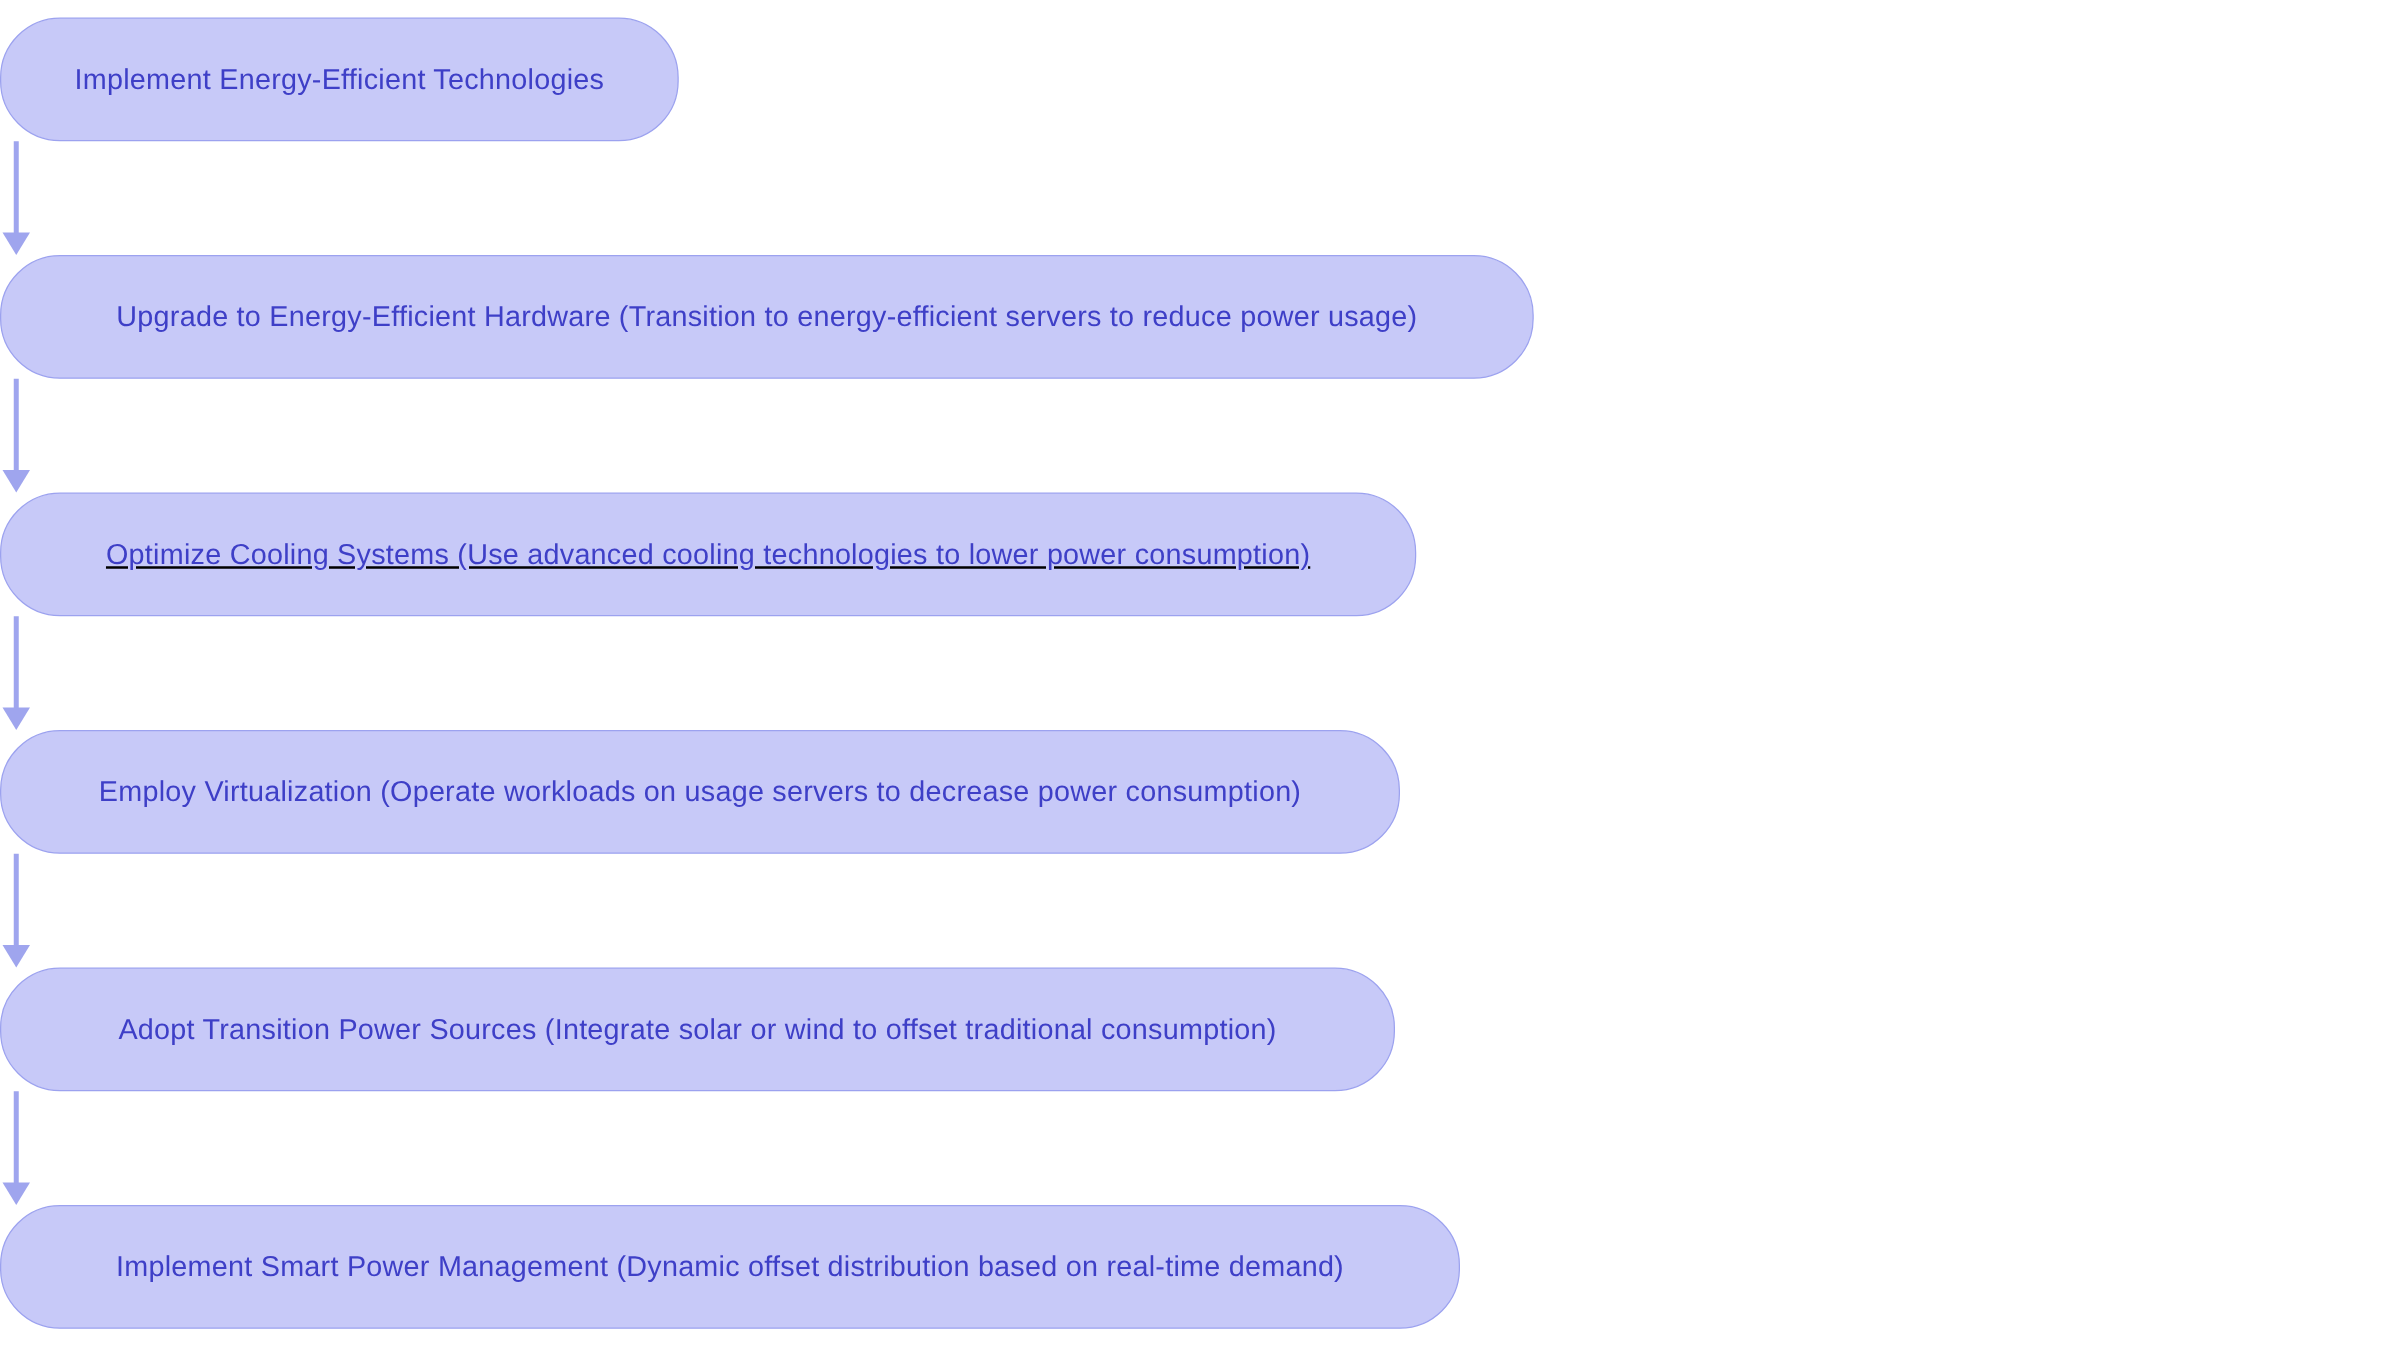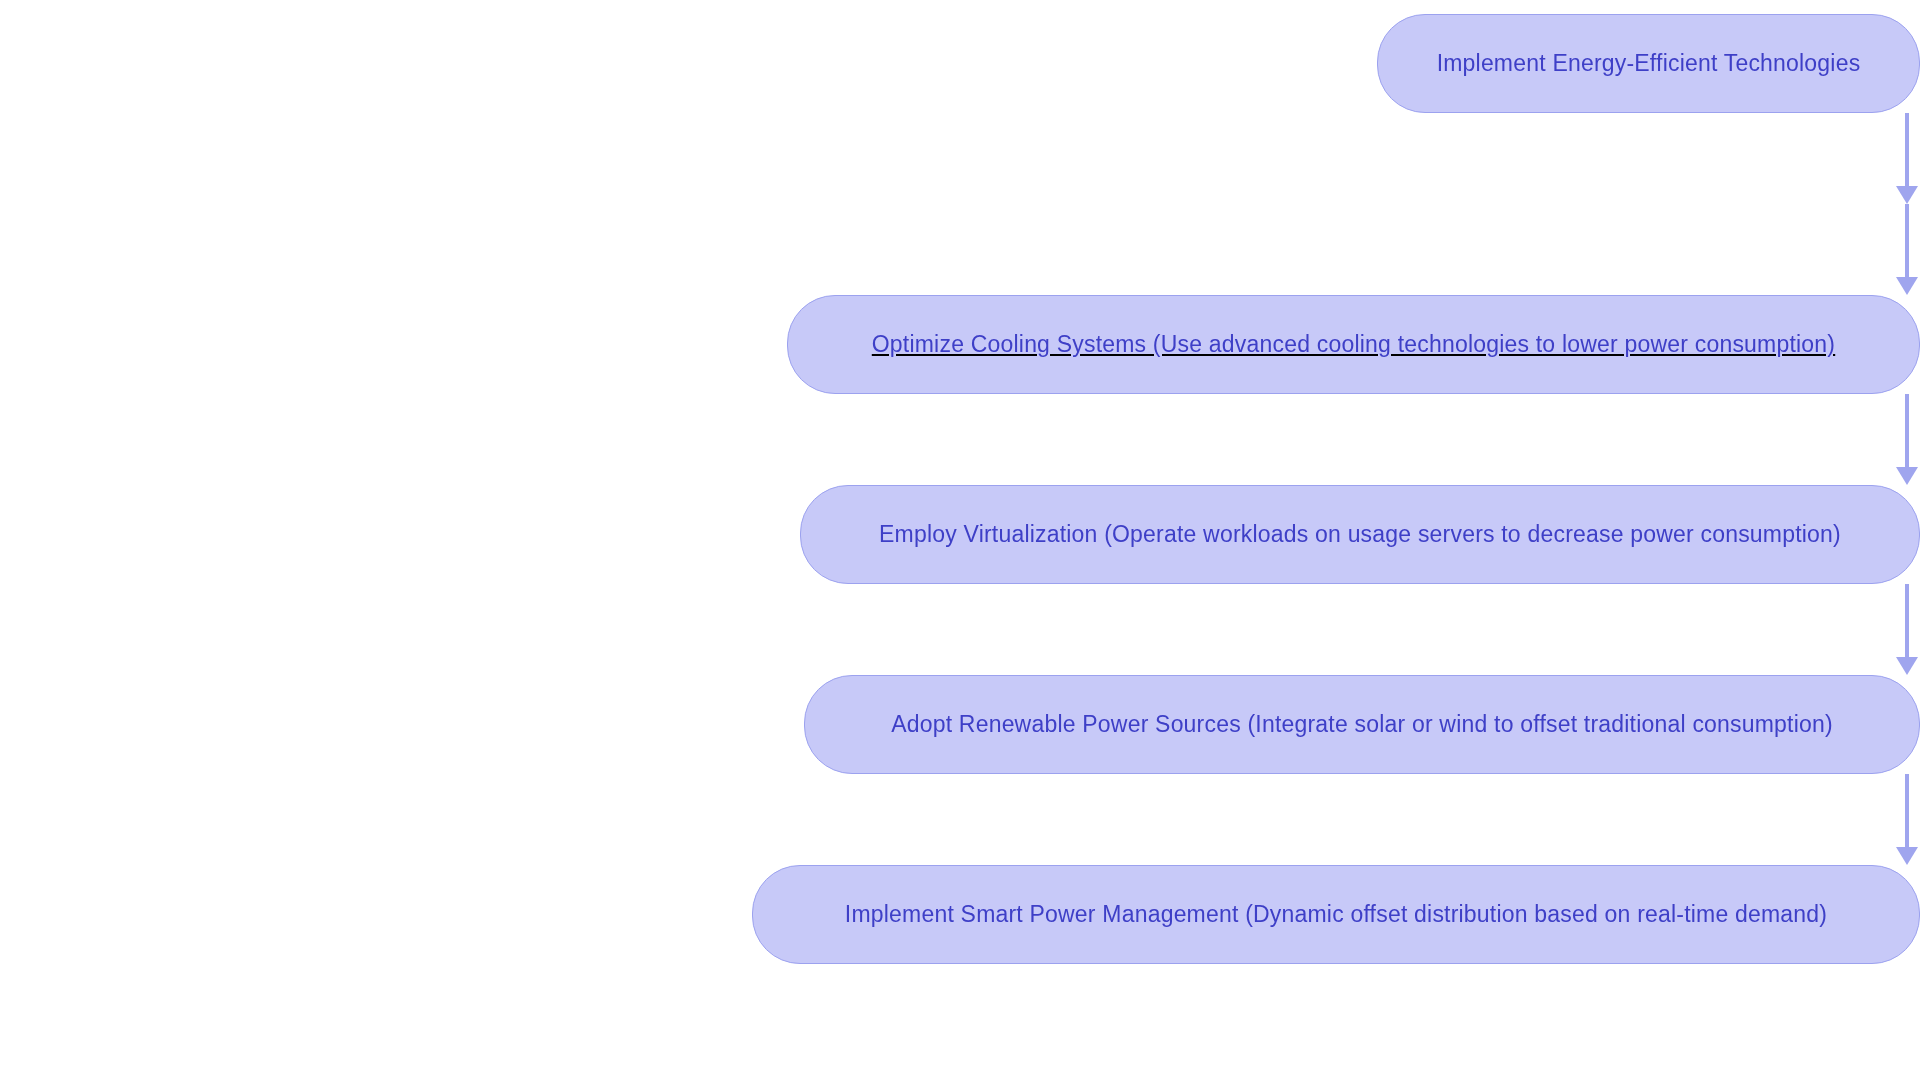--- a/index.html
+++ b/index.html
@@ -9,21 +9,21 @@
     font-family: "Liberation Sans", sans-serif;
   }
   .canvas {
     position: relative;
     width: 1920px;
     height: 1083px;
     background: var(--bg, #ffffff);
     overflow: hidden;
     display: flex;
     flex-direction: column;
-    align-items: flex-end;
+    align-items: flex-start;
     padding-top: 14px;
     box-sizing: border-box;
   }
   .node {
     height: 99px;
     box-sizing: border-box;
     border-radius: 48px;
     background: var(--node-fill, #c7c9f8);
     border: 1.5px solid var(--node-border, #9ca2ef);
     display: flex;
@@ -68,20 +68,23 @@
 <div class="canvas">
   <div class="node" style="width: 543px;">
     <span class="node-label">Implement Energy-Efficient Technologies</span>
   </div>
 
   <div class="arrow">
     <div class="arrow-line"></div>
     <div class="arrow-head"></div>
   </div>
 
+  <div class="node" style="width: 1227px;">
+    <span class="node-label">Upgrade to Energy-Efficient Hardware (Transition to energy-efficient servers to reduce power usage)</span>
+  </div>
 
   <div class="arrow">
     <div class="arrow-line"></div>
     <div class="arrow-head"></div>
   </div>
 
   <div class="node" style="width: 1133px; text-decoration: underline;">
     <span class="node-label">Optimize Cooling Systems (Use advanced cooling technologies to lower power consumption)</span>
   </div>
 
@@ -93,21 +96,21 @@
   <div class="node" style="width: 1120px;">
     <span class="node-label">Employ Virtualization (Operate workloads on usage servers to decrease power consumption)</span>
   </div>
 
   <div class="arrow">
     <div class="arrow-line"></div>
     <div class="arrow-head"></div>
   </div>
 
   <div class="node" style="width: 1116px;">
-    <span class="node-label">Adopt Renewable Power Sources (Integrate solar or wind to offset traditional consumption)</span>
+    <span class="node-label">Adopt Transition Power Sources (Integrate solar or wind to offset traditional consumption)</span>
   </div>
 
   <div class="arrow">
     <div class="arrow-line"></div>
     <div class="arrow-head"></div>
   </div>
 
   <div class="node" style="width: 1168px;">
     <span class="node-label">Implement Smart Power Management (Dynamic offset distribution based on real-time demand)</span>
   </div>

